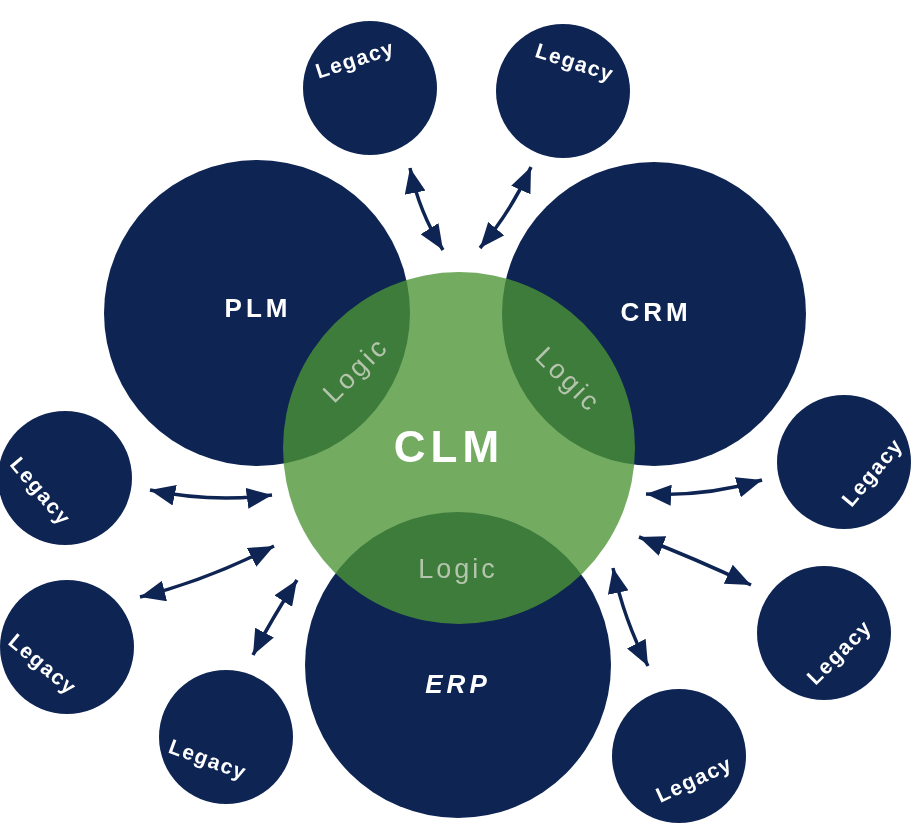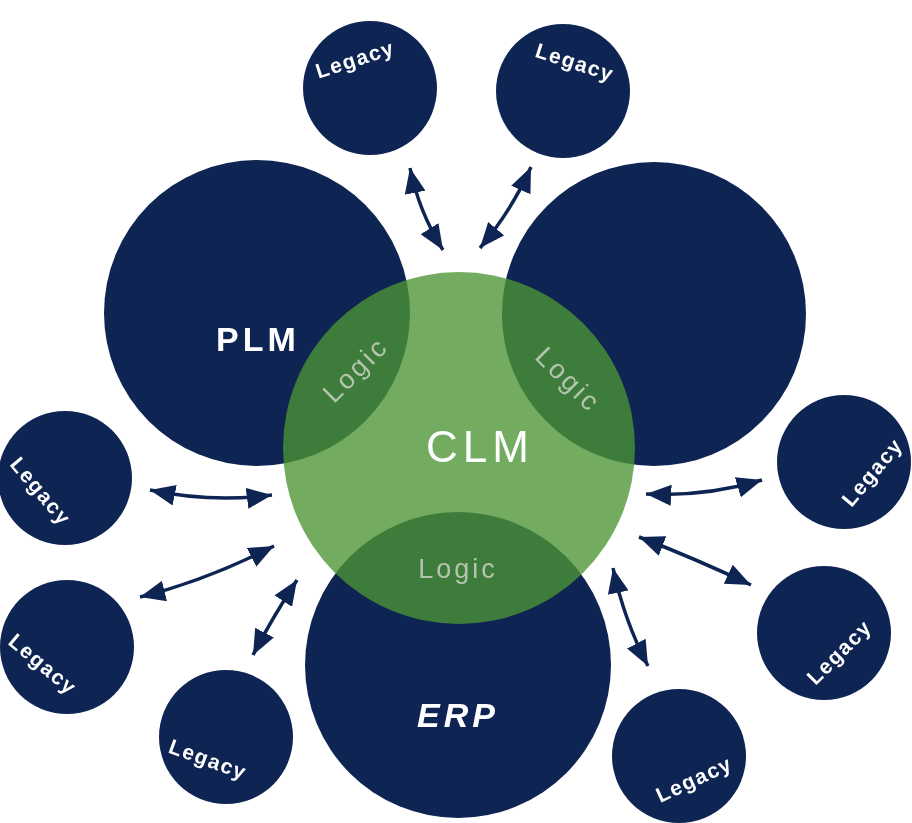--- a/index.html
+++ b/index.html
@@ -43,32 +43,31 @@
   .lg8 { left: 612px; top: 689px; }
   
   .lbl {
     position: absolute;
     transform: translate(-50%, -50%);
     color: #ffffff;
     white-space: nowrap;
     line-height: 1;
   }
   .sys-lbl {
-    font-size: 34px;
+    font-size: 26px;
     font-weight: 700;
     letter-spacing: 4px;
-    margin-top: 31px;
   }
   .plm-lbl { left: 258px; top: 308px; }
   .crm-lbl { left: 656px; top: 312px; }
   .erp-lbl { left: 458px; top: 684px; font-style: italic; }
   .clm-lbl {
-    left: 480px; top: 447px;
+    left: 449px; top: 447px;
     font-size: 44px;
-    font-weight: 400;
+    font-weight: 700;
     letter-spacing: 5px;
   }
   .logic-lbl {
     color: #b5c5ad;
     font-size: 27px;
     font-weight: 500;
     letter-spacing: 3px;
   }
   .logic-left   { left: 356px; top: 370px; transform: translate(-50%,-50%) rotate(-45deg); }
   .logic-right  { left: 568px; top: 380px; transform: translate(-50%,-50%) rotate(45deg); }
@@ -127,20 +126,21 @@
   <div class="circle navy legacy lg3"></div>
   <div class="circle navy legacy lg4"></div>
   <div class="circle navy legacy lg5"></div>
   <div class="circle navy legacy lg6"></div>
   <div class="circle navy legacy lg7"></div>
   <div class="circle navy legacy lg8"></div>
 
   <div class="circle green-circle"></div>
 
   <span class="lbl sys-lbl plm-lbl">PLM</span>
+  <span class="lbl sys-lbl crm-lbl">CRM</span>
   <span class="lbl sys-lbl erp-lbl">ERP</span>
   <span class="lbl clm-lbl">CLM</span>
 
   <span class="lbl logic-lbl logic-left">Logic</span>
   <span class="lbl logic-lbl logic-right">Logic</span>
   <span class="lbl logic-lbl logic-bottom">Logic</span>
 
   <span class="lbl legacy-lbl ll1">Legacy</span>
   <span class="lbl legacy-lbl ll2">Legacy</span>
   <span class="lbl legacy-lbl ll3">Legacy</span>

